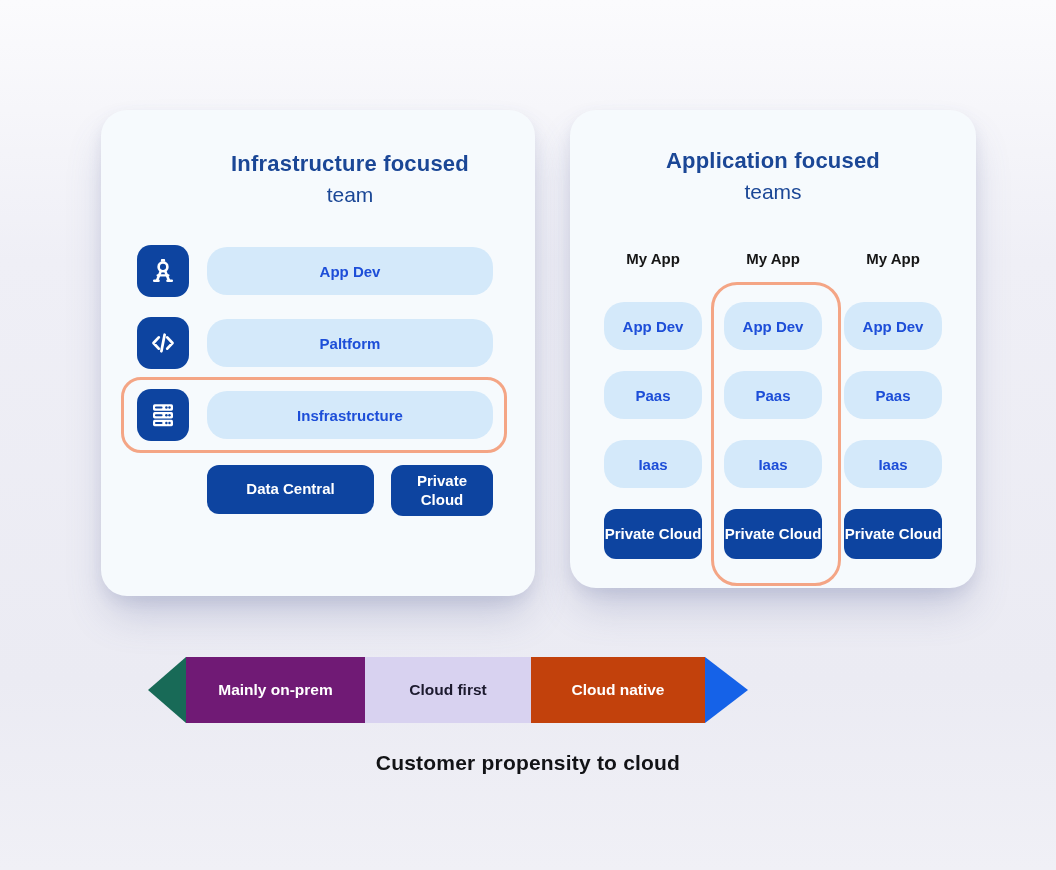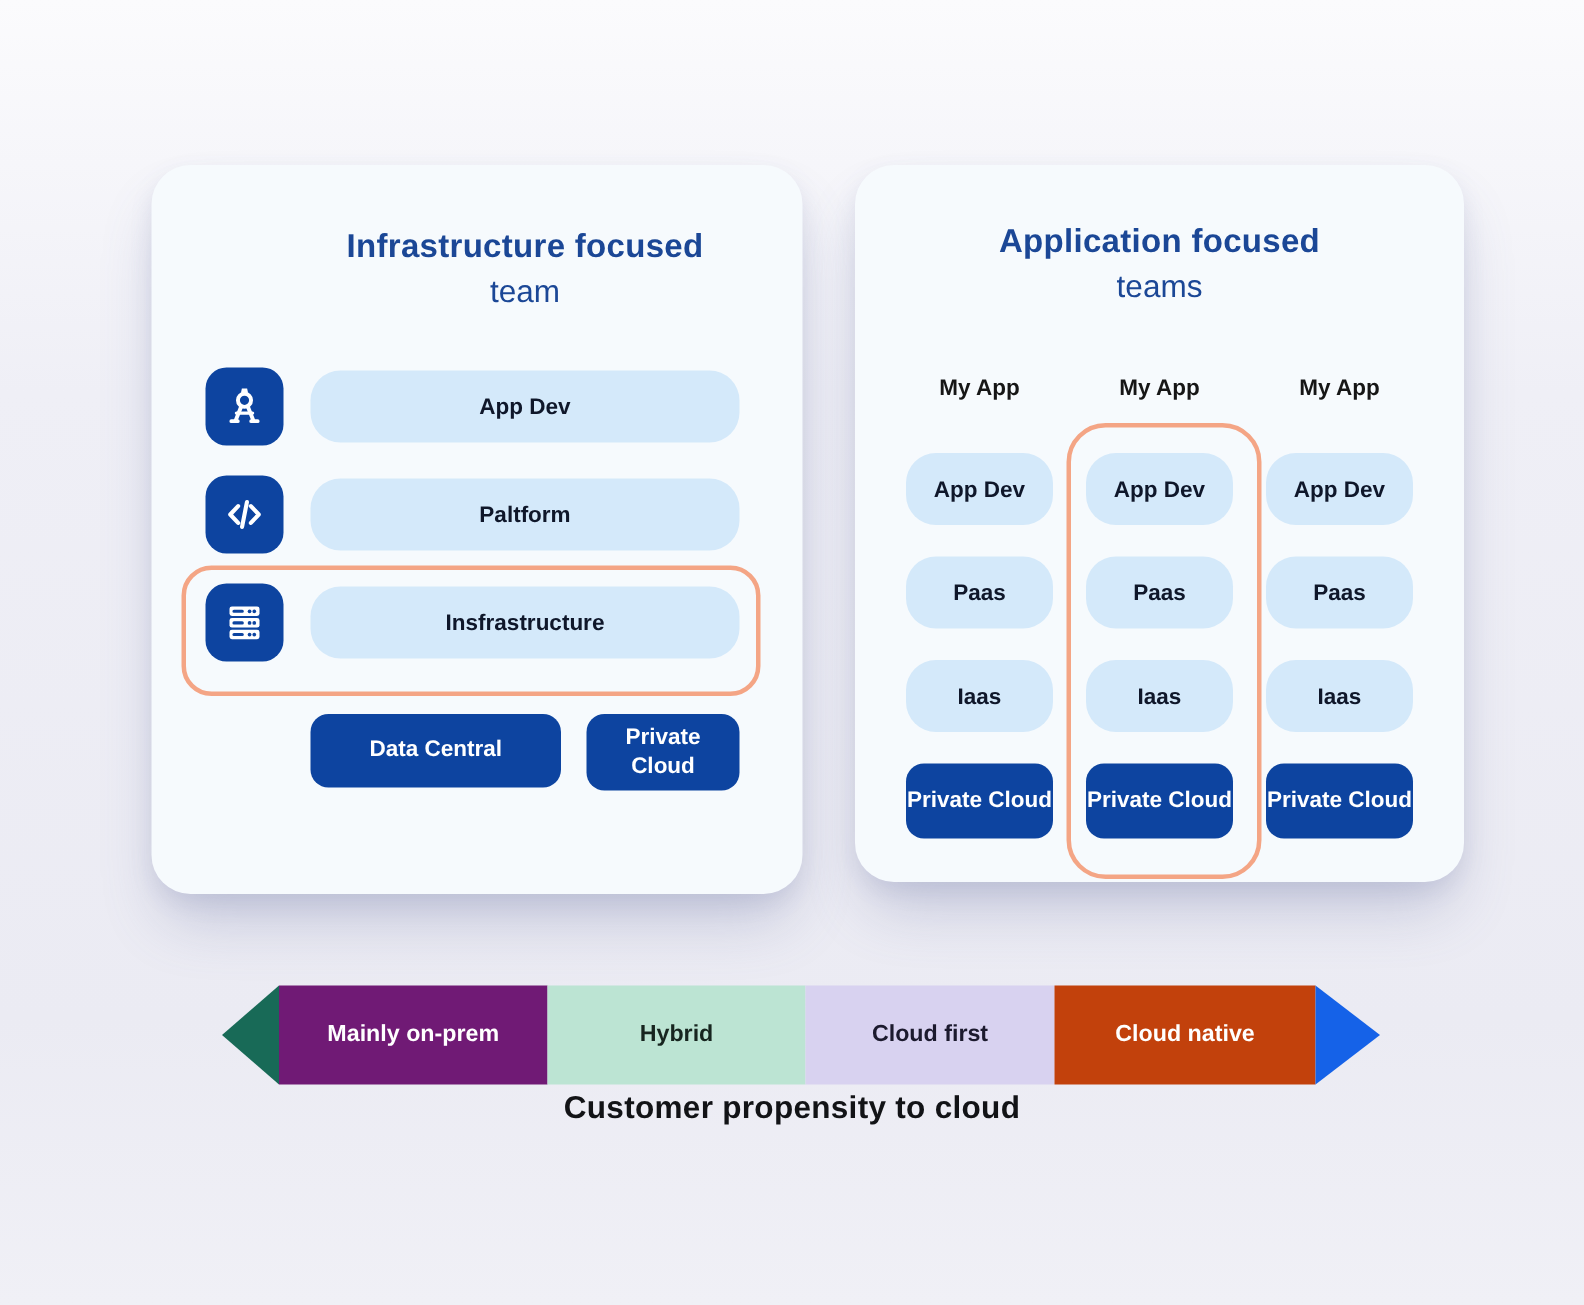--- a/index.html
+++ b/index.html
@@ -13,33 +13,33 @@
   .panel-left{left:101px;width:434px;height:486px;}
   .panel-right{left:570px;width:406px;height:478px;}
 
   .panel-title{text-align:center;color:#1b4796;}
   .title-bold{font-size:22px;font-weight:700;line-height:32px;letter-spacing:.2px;}
   .title-light{font-size:21px;font-weight:400;line-height:30px;}
 
   .col-header{font-size:15px;font-weight:700;color:#161616;text-align:center;}
 
   .light-box{background:#d4e9fa;border-radius:20px;height:48px;display:flex;
-    align-items:center;justify-content:center;color:#0f172a;font-size:15px;font-weight:700;}
+    align-items:center;justify-content:center;color:#1d4ed8;font-size:15px;font-weight:700;}
   .dark-box{background:#0d44a0;border-radius:12px;display:flex;align-items:center;
     justify-content:center;color:#ffffff;font-size:15px;font-weight:600;text-align:center;line-height:1.25;}
 
   
   .lp-title{margin:38px 42px 0 106px;}
   .lp-header{margin:38px 42px 0 106px;}
   .lp-rows{margin:35px 42px 0 36px;}
   .lp-row{display:flex;align-items:center;margin-bottom:20px;}
   .icon-tile{width:52px;height:52px;border-radius:14px;background:#0d44a0;flex:0 0 52px;
     display:flex;align-items:center;justify-content:center;margin-right:18px;}
   .lp-row .light-box{flex:1;}
-  .ring-wrap{border:3px solid #f4a585;border-radius:20px;padding:9px 11px 20px 13px;
+  .ring-wrap{border:3px solid #f4a585;border-radius:20px;padding:9px 11px 9px 13px;
     margin:-12px -14px 8px -16px;}
   .ring-wrap .lp-row{margin-bottom:0;}
   .lp-footer{display:flex;margin:12px 42px 0 106px;gap:17px;}
   .btn-data-central{width:167px;height:49px;}
   .btn-private-cloud{flex:1;height:51px;padding:0 6px;}
 
   
   .rp-title{margin:35px 20px 0;}
   .rp-columns{display:flex;gap:22px;margin:43px 34px 0;}
   .rp-col{flex:1;display:flex;flex-direction:column;}
@@ -54,21 +54,21 @@
   .seg{display:flex;align-items:center;justify-content:center;font-size:15.5px;font-weight:600;}
   .tip-left{width:0;height:0;border-top:33px solid transparent;border-bottom:33px solid transparent;
     border-right:38px solid #186a57;}
   .tip-right{width:0;height:0;border-top:33px solid transparent;border-bottom:33px solid transparent;
     border-left:43px solid #1562e8;}
   .seg-0{width:179px;background:#701a75;color:#ffffff;}
   .seg-1{width:172px;background:#bce4d3;color:#17251f;}
   .seg-2{width:166px;background:#d8d2f0;color:#1c1a2e;text-align:center;}
   .seg-3{width:174px;background:#c2410c;color:#ffffff;}
 
-  .caption{position:absolute;left:0;top:727px;width:1056px;text-align:center;
+  .caption{position:absolute;left:0;top:751px;width:1056px;text-align:center;
     font-size:21px;font-weight:700;color:#121316;letter-spacing:.2px;}
 </style>
 </head>
 <body>
 
 <div class="canvas">
 
   <section class="panel panel-left">
     <div class="panel-title lp-title">
       <div class="title-bold">Infrastructure focused</div>
@@ -163,21 +163,20 @@
         <div class="dark-box">Private Cloud</div>
       </div>
     </div>
 
     <div class="col-ring"></div>
   </section>
 
   <div class="spectrum">
     <div class="tip-left"></div>
     <div class="seg seg-0">Mainly on-prem</div>
-    <div class="seg seg-1">Hybrid</div>
     <div class="seg seg-2">Cloud first</div>
     <div class="seg seg-3">Cloud native</div>
     <div class="tip-right"></div>
   </div>
 
   <div class="caption">Customer propensity to cloud</div>
 
 </div>
 
 </body></html>

